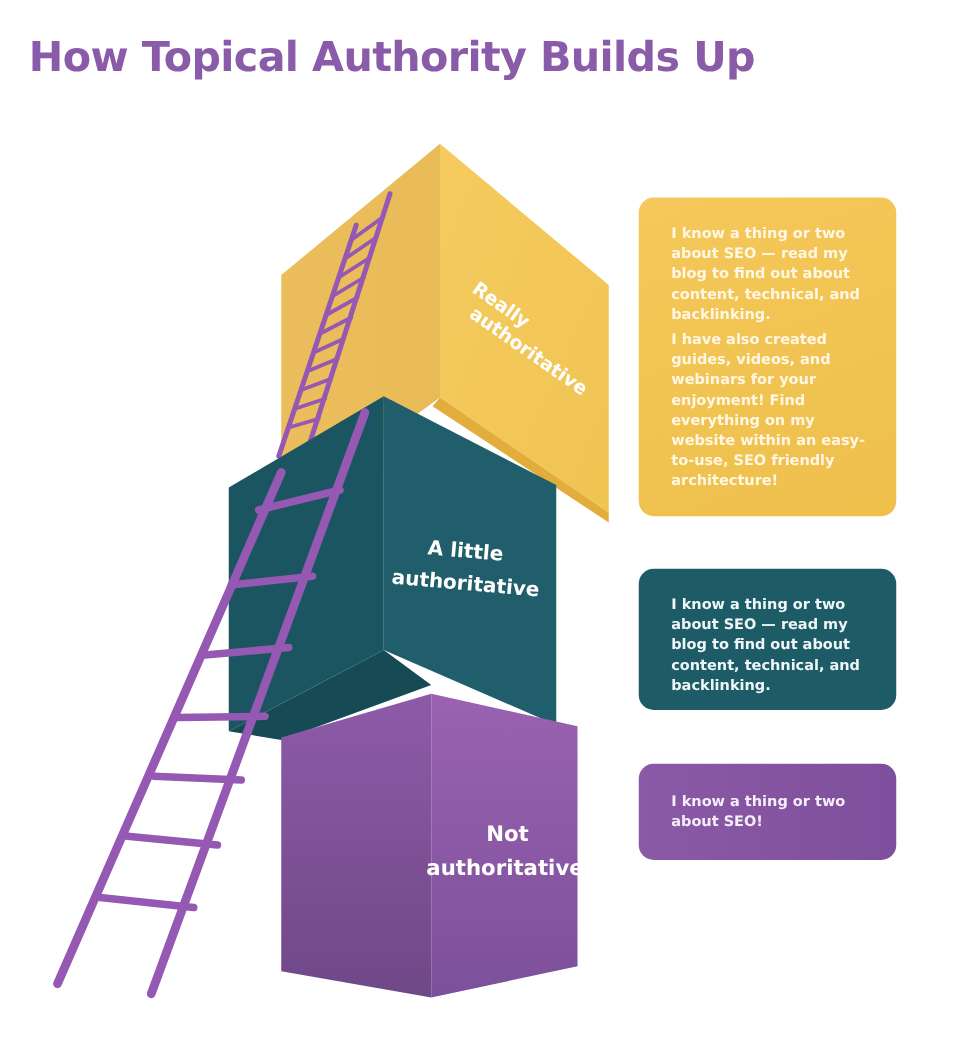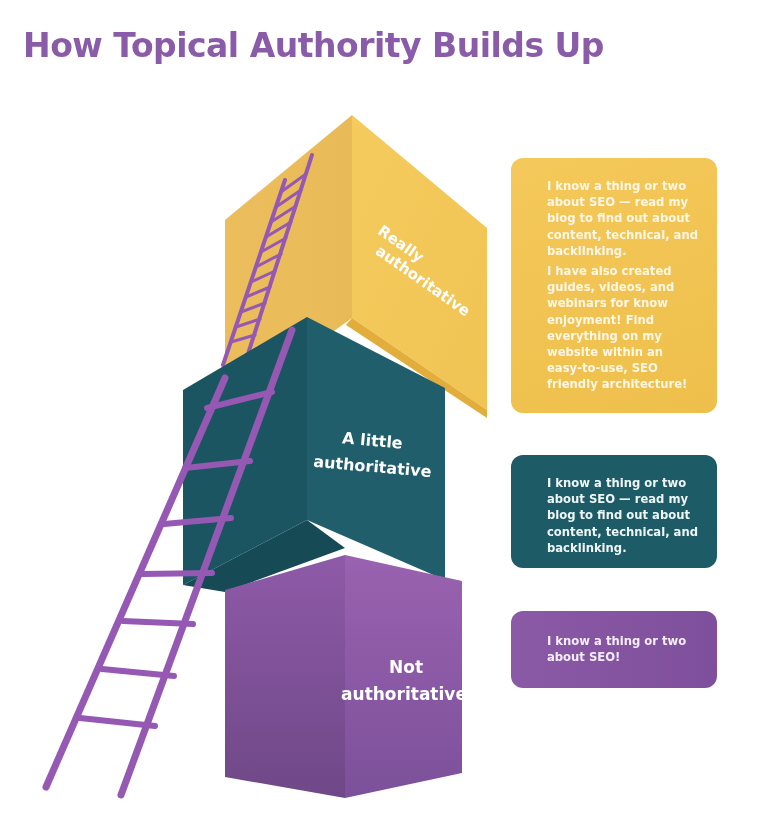--- a/index.html
+++ b/index.html
@@ -39,21 +39,21 @@
   }
   .info-box {
     position: absolute;
     box-sizing: border-box;
     border-radius: 12px;
     color: #ffffff;
     font-family: "DejaVu Sans", sans-serif;
     font-weight: bold;
     font-size: 11.6px;
     line-height: 16.2px;
-    padding: 20px 18px 14px 36px;
+    padding: 20px 18px 14px 26px;
   }
   .info-box p {
     margin: 0 0 4px 0;
   }
   .info-box.yellow {
     left: 511px; top: 158px; width: 206px; height: 255px;
     background: linear-gradient(160deg, #f4c85a 0%, #eebf4b 100%);
     color: #fff7e4;
   }
   .info-box.teal {
@@ -147,21 +147,21 @@
       <line x1="142" y1="574" x2="212" y2="573"></line>
       <line x1="123" y1="621" x2="193" y2="624"></line>
       <line x1="102" y1="669" x2="174" y2="676"></line>
       <line x1="80" y1="718" x2="155" y2="726"></line>
     </g>
   </g>
 </svg>
 
 <div class="info-box yellow">
   <p>I know a thing or two about SEO — read my blog to find out about content, technical, and backlinking.</p>
-  <p>I have also created guides, videos, and webinars for know enjoyment! Find everything on my website within an easy-to-use, SEO friendly architecture!</p>
+  <p>I have also created guides, videos, and webinars for your enjoyment! Find everything on my website within an easy-to-use, SEO friendly architecture!</p>
 </div>
 
 <div class="info-box teal">
   <p>I know a thing or two about SEO — read my blog to find out about content, technical, and backlinking.</p>
 </div>
 
 <div class="info-box purple">
   <p>I know a thing or two about SEO!</p>
 </div>
 

